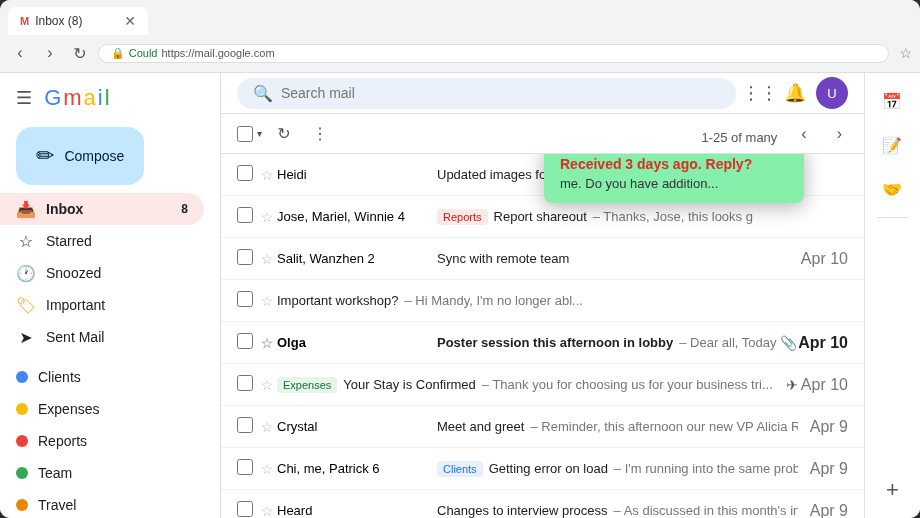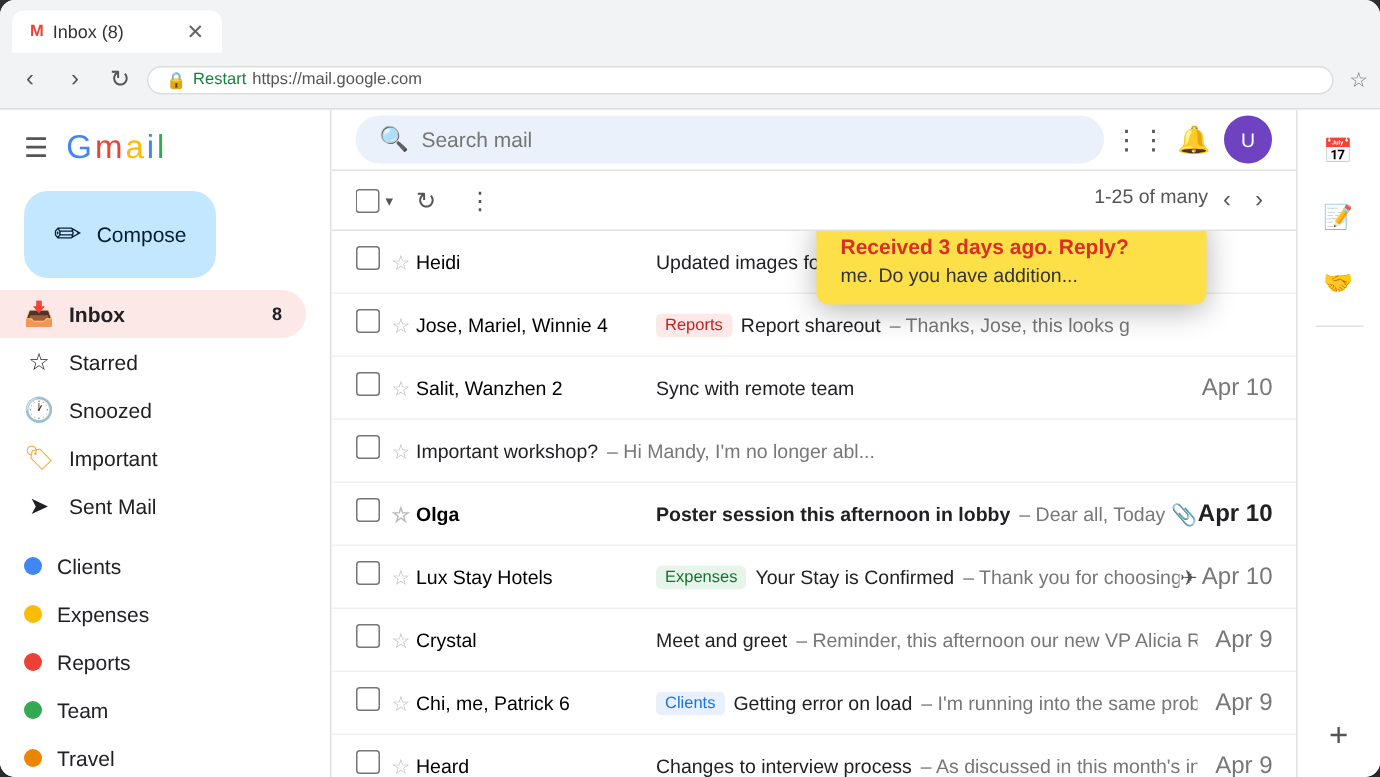--- a/index.html
+++ b/index.html
@@ -260,22 +260,22 @@
       align-items: center;
       justify-content: center;
       width: 28px;
       height: 28px;
     }
     .pagination {
       margin-left: auto;
       font-size: 13px;
       color: #555;
       display: flex;
-      align-items: flex-start;
-      gap: 4px;
+      align-items: flex-end;
+      gap: 18px;
     }
     .page-nav-btn {
       border: none;
       background: none;
       cursor: pointer;
       color: #555;
       font-size: 16px;
       padding: 2px 6px;
     }
 
@@ -356,21 +356,21 @@
       padding-left: 60px;
       padding-top: 2px;
       padding-bottom: 2px;
     }
 
     
     .tooltip-popup {
       position: absolute;
       top: -10px;
       right: 60px;
-      background: #fde047;
+      background: #86efac;
       border-radius: 8px;
       box-shadow: 0 4px 20px rgba(0,0,0,0.3);
       padding: 12px 16px;
       z-index: 10;
       width: 260px;
       font-size: 13px;
     }
     .tooltip-line1 {
       font-weight: 700;
       color: #d93025;
@@ -434,21 +434,21 @@
         <span>Inbox (8)</span>
         <span class="tab-close">✕</span>
       </div>
     </div>
     <div class="address-bar">
       <button class="nav-btn">‹</button>
       <button class="nav-btn">›</button>
       <button class="nav-btn">↻</button>
       <div class="url-bar">
         <span class="secure-icon">🔒</span>
-        <span style="color:#188038;font-size:11px;">Restart</span>
+        <span style="color:#188038;font-size:11px;">Could</span>
         <span style="color:#555;font-size:11px;">https://mail.google.com</span>
       </div>
       <span class="star-btn">☆</span>
     </div>
   </div>
 
   <div class="gmail-body">
 
     <div class="sidebar">
       <div class="sidebar-header">
@@ -606,21 +606,20 @@
           <div class="email-row-attachments">
             
             
             
           </div>
         </div>
 
         <div class="email-row">
           <span class="email-check"><input type="checkbox" class="checkbox" style=""></span>
           <span class="email-star">☆</span>
-          <span class="email-sender">Lux Stay Hotels</span>
           <div class="email-content">
             <span class="label-chip label-expenses">Expenses</span>
             <span class="email-subject">Your Stay is Confirmed</span>
             <span class="email-preview">– Thank you for choosing us for your business tri...</span>
           </div>
           <span class="plane-icon">✈</span>
           <span class="email-date">Apr 10</span>
         </div>
 
         <div class="email-row">

